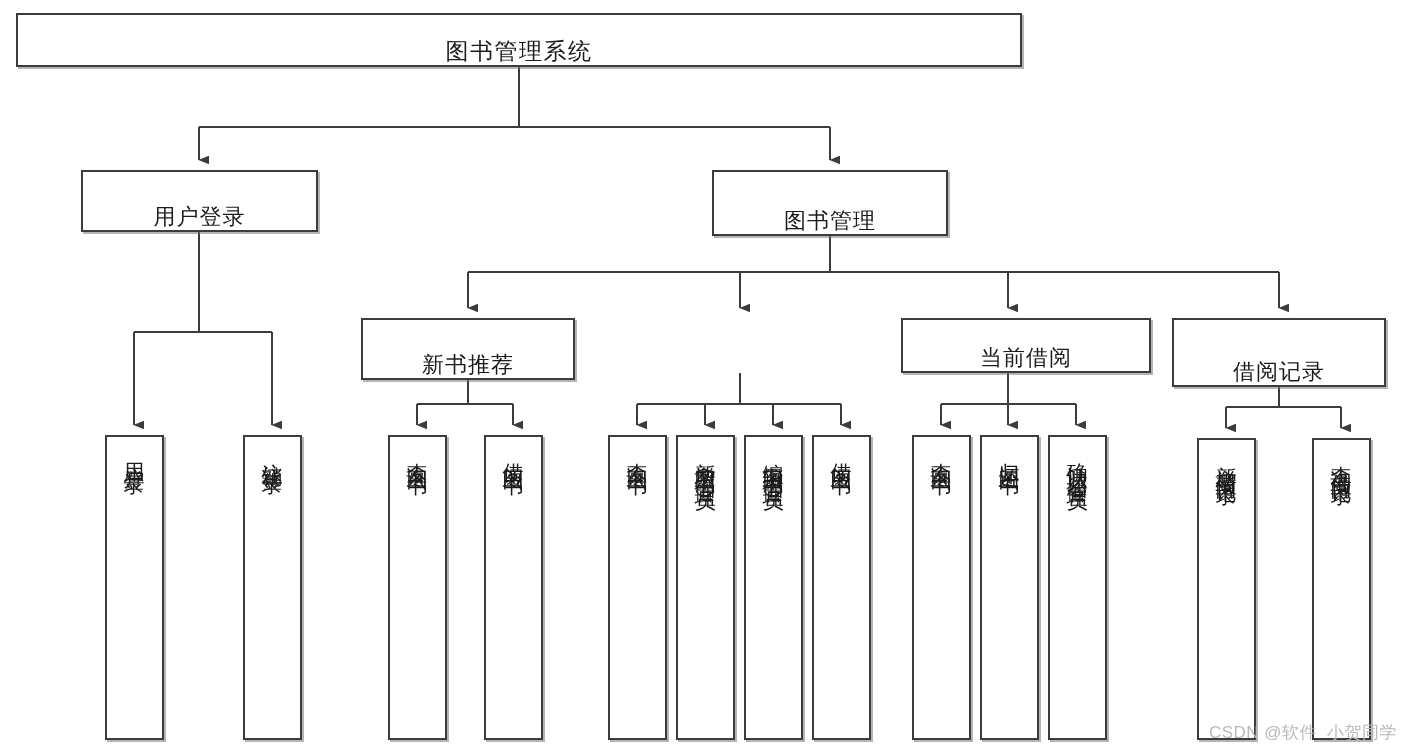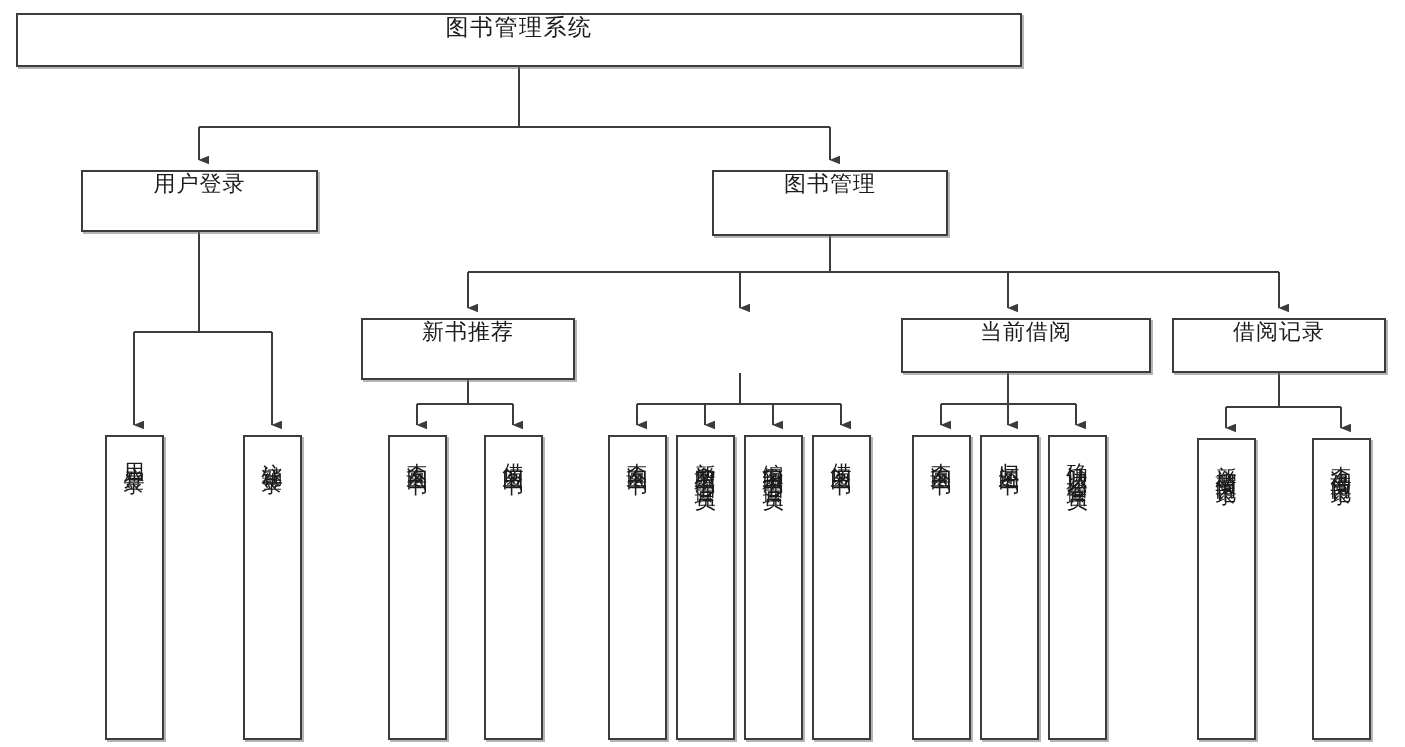--- a/index.html
+++ b/index.html
@@ -14,21 +14,21 @@
 
   svg#wires{position:absolute;left:0;top:0;width:1405px;height:747px;pointer-events:none;}
 
   .node{
     position:absolute;
     box-sizing:border-box;
     background:#ffffff;
     border:2.5px solid #3c3c3c;
     box-shadow:2px 2px 0 rgba(120,120,120,.55);
     display:flex;
-    align-items:flex-start;
+    align-items:flex-end;
     justify-content:center;
     color:#1b1b1b;
   }
   .node .lbl{
     display:block;
     text-align:center;
     line-height:1.12;
     white-space:nowrap;
   }
   .node.horiz .lbl{ font-size:22px; letter-spacing:1px; }
@@ -122,21 +122,21 @@
   <div class="node horiz" style="left:712px;top:170px;width:236px;height:66px;">
     <span class="lbl">图书管理</span>
   </div>
 
   <div class="node horiz" style="left:361px;top:318px;width:214px;height:62px;">
     <span class="lbl">新书推荐</span>
   </div>
   <div class="node horiz" style="left:901px;top:318px;width:250px;height:55px;">
     <span class="lbl">当前借阅</span>
   </div>
-  <div class="node horiz" style="left:1172px;top:318px;width:214px;height:55px;">
+  <div class="node horiz" style="left:1172px;top:318px;width:214px;height:69px;">
     <span class="lbl">借阅记录</span>
   </div>
 
   <div class="node vert" style="left:105px;top:435px;width:59px;height:305px;">
     <span class="lbl">用户登录</span>
   </div>
   <div class="node vert" style="left:243px;top:435px;width:59px;height:305px;">
     <span class="lbl">注销登录</span>
   </div>
 
@@ -170,14 +170,15 @@
     <span class="lbl">确认归还（管理员）</span>
   </div>
 
   <div class="node vert" style="left:1197px;top:438px;width:59px;height:302px;">
     <span class="lbl">新增借阅记录</span>
   </div>
   <div class="node vert" style="left:1312px;top:438px;width:59px;height:302px;">
     <span class="lbl">查询借阅记录</span>
   </div>
 
+  <div class="watermark">CSDN @软件_小贺同学</div>
 
 </div>
 
 </body></html>

